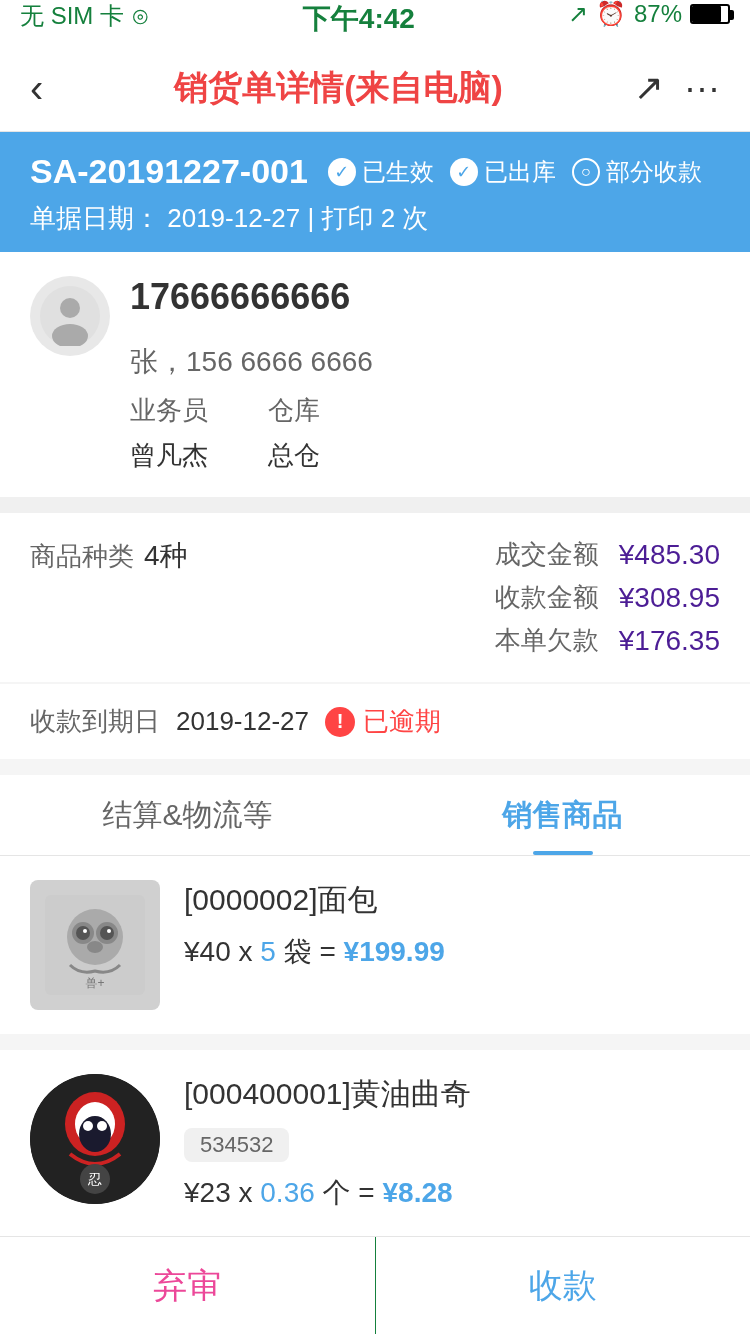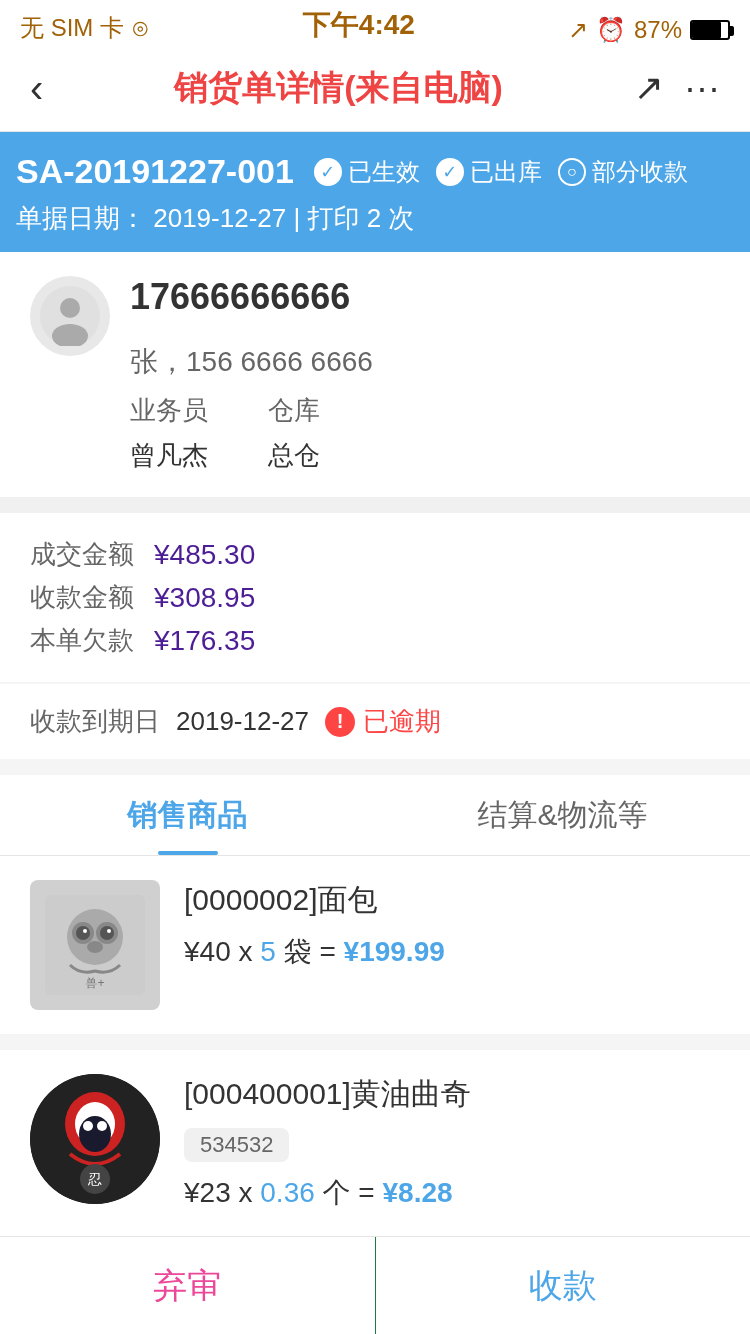--- a/index.html
+++ b/index.html
@@ -12,25 +12,25 @@
       font-size: 28px;
       color: #333;
     }
 
     
     .status-bar {
       width: 750px;
       height: 44px;
       background: #fff;
       display: flex;
-      align-items: flex-end;
+      align-items: flex-start;
       justify-content: space-between;
       padding: 0 20px;
       font-size: 24px;
-      color: #a16207;
+      color: #15803d;
     }
     .status-left { display: flex; align-items: center; gap: 8px; }
     .status-center { font-weight: 600; font-size: 28px; }
     .status-right { display: flex; align-items: center; gap: 8px; font-size: 24px; }
 
     
     .nav-bar {
       width: 750px;
       height: 88px;
       background: #fff;
@@ -57,21 +57,21 @@
       gap: 20px;
     }
     .nav-icon {
       font-size: 36px;
       color: #333;
     }
 
     
     .header-banner {
       background: #4da6e8;
-      padding: 20px 16px 16px;
+      padding: 20px 30px 16px;
     }
     .header-banner-top {
       display: flex;
       align-items: center;
       gap: 20px;
       margin-bottom: 10px;
     }
     .order-id {
       font-size: 34px;
       font-weight: 700;
@@ -413,20 +413,26 @@
         <span class="meta-label">仓库</span>
         <span>总仓</span>
       </div>
     </div>
   </div>
 </div>
 
 <div class="divider"></div>
 
 <div class="stats-section">
+  <div class="stats-left">
+    <div class="stats-kind">
+      <span class="stats-kind-label">商品种类</span>
+      <span class="stats-kind-value">4种</span>
+    </div>
+  </div>
   <div class="stats-right">
     <div class="stat-row">
       <span class="stat-row-label">成交金额</span>
       <span class="stat-row-value">¥485.30</span>
     </div>
     <div class="stat-row">
       <span class="stat-row-label">收款金额</span>
       <span class="stat-row-value">¥308.95</span>
     </div>
     <div class="stat-row">
@@ -440,25 +446,25 @@
   <span class="due-label">收款到期日</span>
   <span class="due-date">2019-12-27</span>
   <div class="overdue-badge">
     <div class="overdue-icon">!</div>
     <span>已逾期</span>
   </div>
 </div>
 
 <div class="tabs-section">
   <div class="tabs">
+    <div class="tab inactive">
+      <span>结算&amp;物流等</span>
+    </div>
     <div class="tab active">
       <span>销售商品</span>
-    </div>
-    <div class="tab inactive">
-      <span>结算&amp;物流等</span>
     </div>
   </div>
 </div>
 
 <div class="product-list" style="padding-bottom: 100px;">
 
   <div class="product-item">
     <div class="product-thumb product-thumb-owl">
 
       <svg width="100" height="100" viewBox="0 0 100 100">

